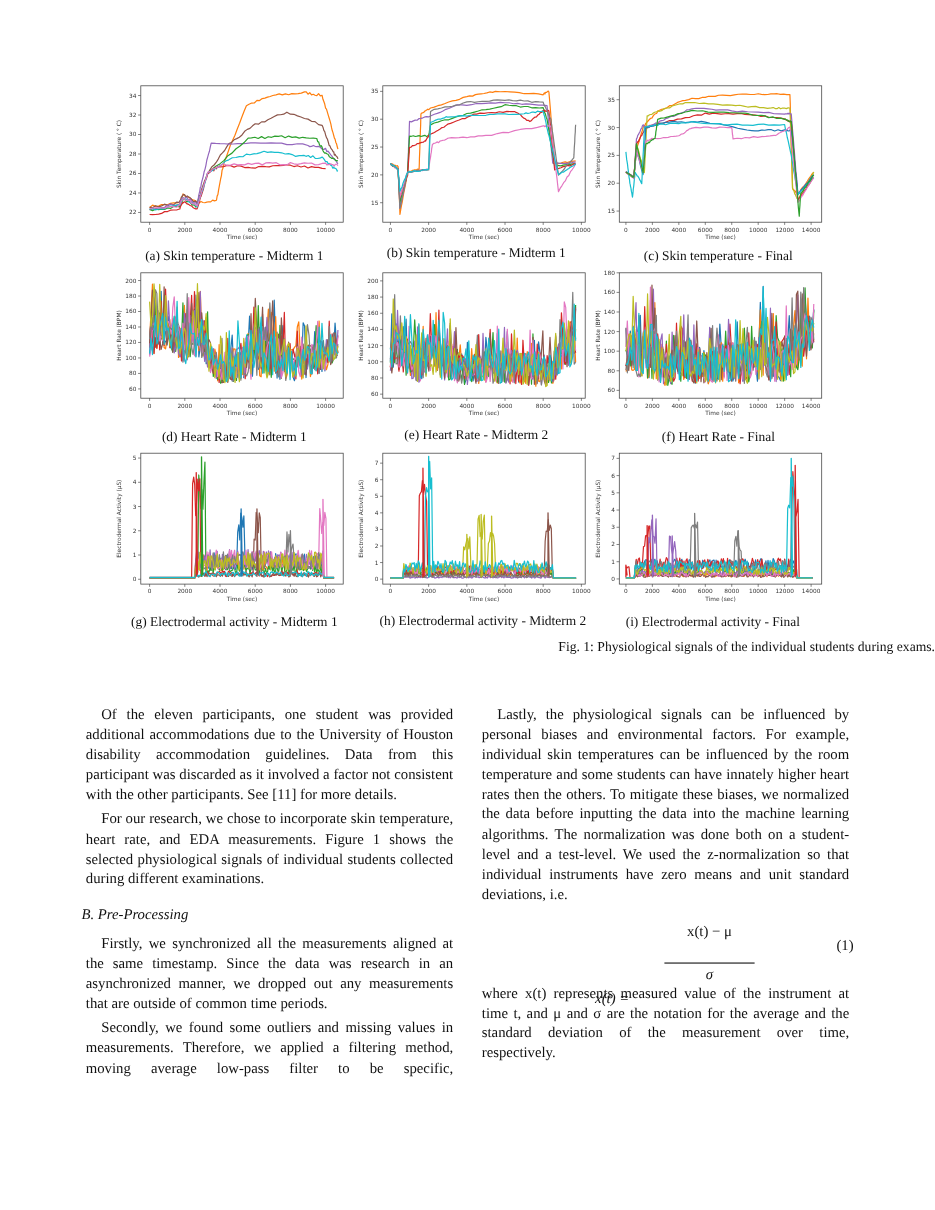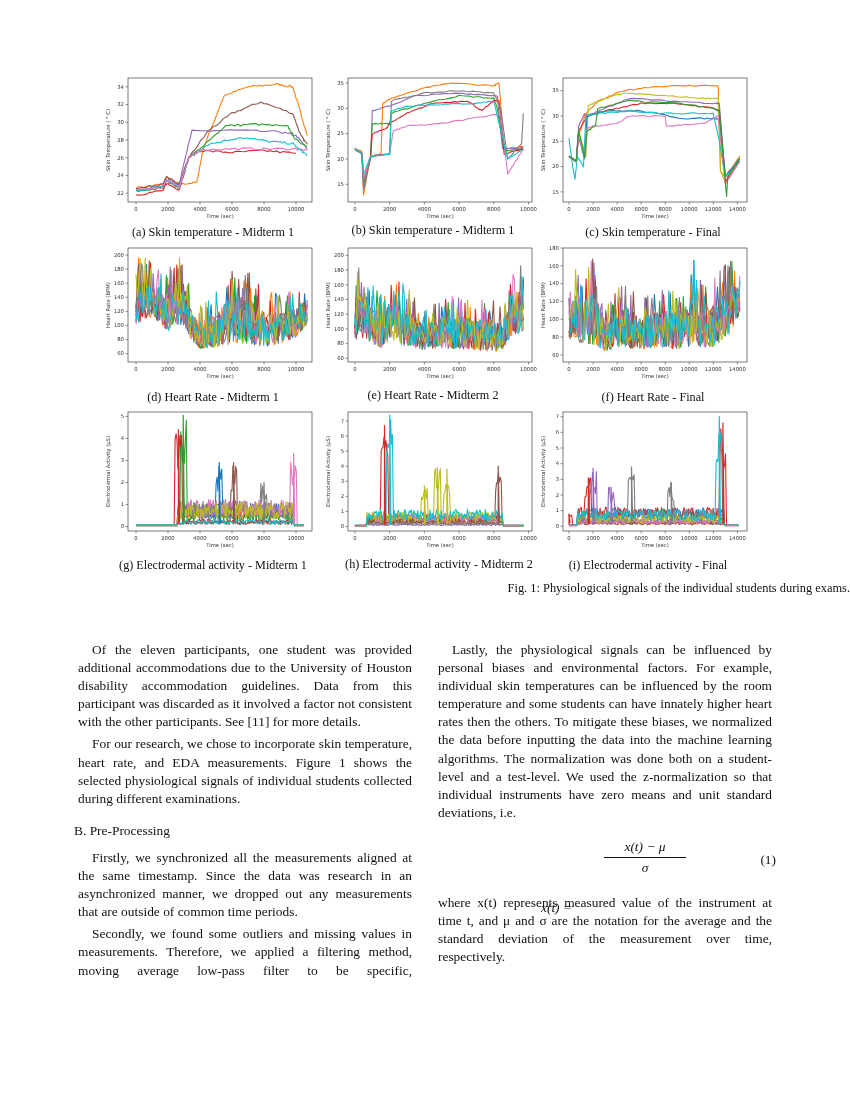--- a/index.html
+++ b/index.html
@@ -5,25 +5,25 @@
   html, body { margin:0; padding:0; background:#ffffff; }
   body { width:850px; height:1100px; position:relative; overflow:hidden;
          font-family:"Liberation Serif", "DejaVu Serif", serif; color:#111; }
   .panel { position:absolute; }
   .panel svg { position:absolute; left:0; top:0; overflow:visible; }
   .subcap { position:absolute; font-size:12.2px; white-space:nowrap; text-align:center; }
   .figcap { position:absolute; left:0; width:850px; top:581px; text-align:right; font-size:12.4px; }
   .col { position:absolute; width:342px; font-size:13.4px; line-height:18.1px; text-align:justify; }
   .col p { margin:4px; text-indent:14px; }
   .col p.noind { text-indent:0; }
-  .section { margin:14px 0 9px 0 !important; text-indent:0 !important; }
+  .section { font-style:italic; margin:14px 0 9px 0 !important; text-indent:0 !important; }
   .eq { position:relative; height:54px; margin:12px 0 6px 0; }
   .eq .lhs { position:absolute; left:107px; top:17px; font-style:italic;margin-top:48px; }
   .eq .frac { position:absolute; left:170px; top:4px; text-align:center; width:82px; }
-  .eq .num { border-bottom:1px solid #111; padding-bottom:1px; font-style:italic; }
+  .eq .num { border-bottom:1px solid #111; padding-bottom:19px; }
   .eq .den { font-style:italic; padding-top:1px; }
   .eq .eqnum { position:absolute; right:0; top:17px; }
   .tick { font-family:"DejaVu Sans", sans-serif; font-size:5.3px; fill:#333; }
   .axlab { font-family:"DejaVu Sans", sans-serif; font-size:5.3px; fill:#333; }
 </style>
 </head>
 <body>
 
 <div>
   <div class="panel" id="p-a" style="left:98px;top:74px;width:220px;height:150px;">

